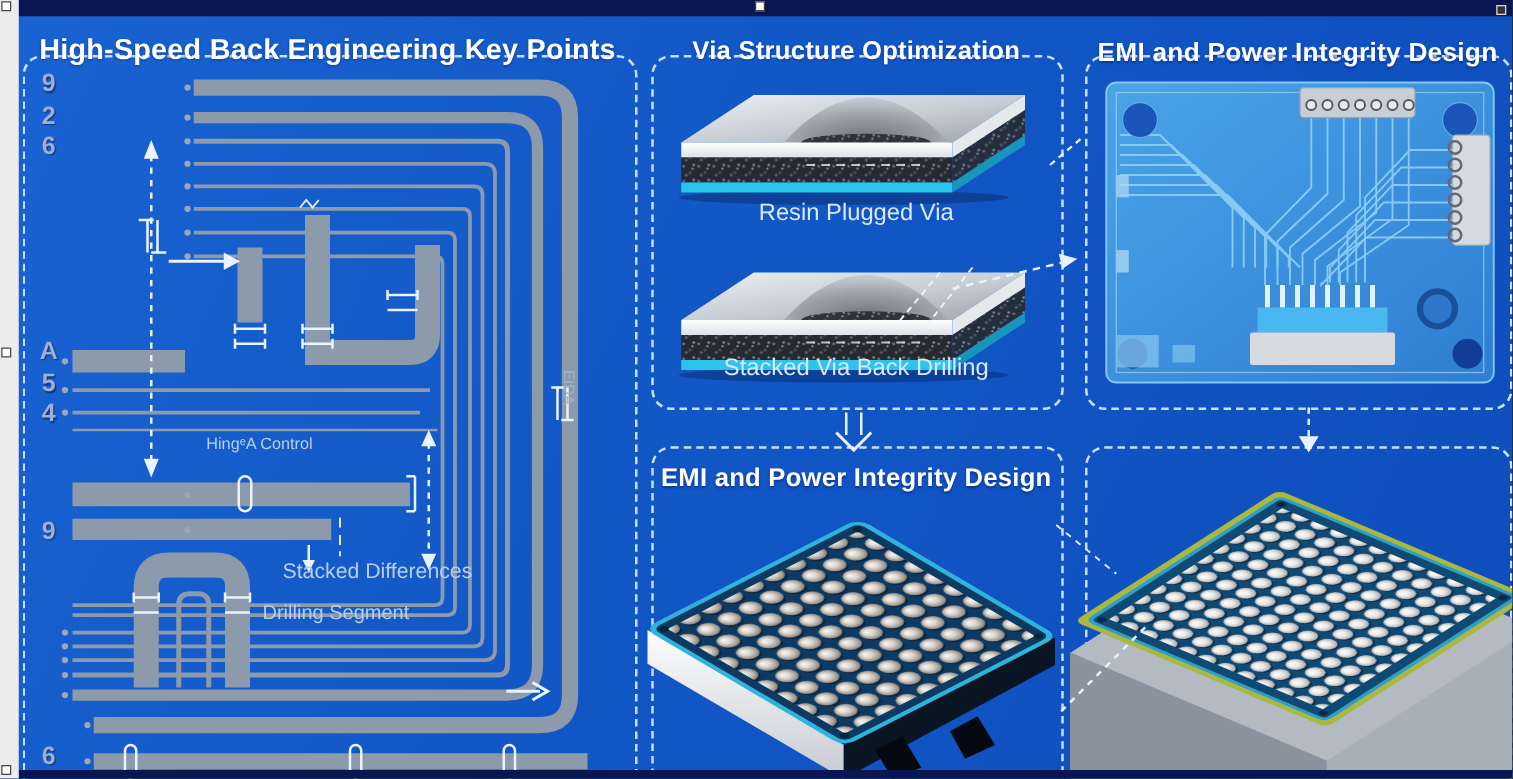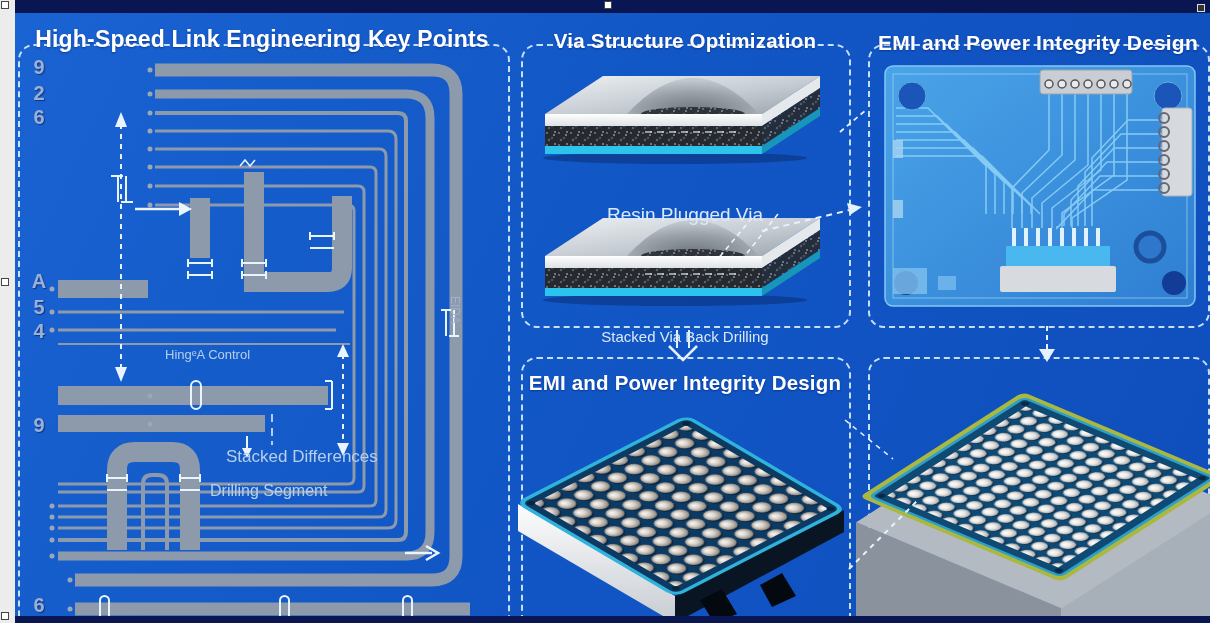--- a/index.html
+++ b/index.html
@@ -2,21 +2,21 @@
 <html><head>
 <meta charset="utf-8">
 <style>
   html,body{margin:0;padding:0;background:#222;}
   #stage{position:relative;width:1210px;height:623px;overflow:hidden;
          background:linear-gradient(115deg,#1a63d2 0%,#1257c6 45%,#0f4dbc 100%);
          font-family:"Liberation Sans",sans-serif;}
   .panel{position:absolute;border:2px dashed rgba(216,236,253,.92);border-radius:16px;}
   .ptitle{position:absolute;text-align:center;color:#fff;font-weight:700;
           text-shadow:0 1px 2px rgba(0,20,80,.45);letter-spacing:.2px;}
-  .caption{position:absolute;text-align:center;color:#d9e9f9;font-weight:400;margin-top:44px;}
+  .caption{position:absolute;text-align:center;color:#d9e9f9;font-weight:400;}
   .annot{position:absolute;color:#b6cfeb;font-weight:400;}
   .mlabel{position:absolute;left:26px;width:26px;text-align:center;color:#9cb0d4;
           font-weight:700;font-size:20px;text-shadow:1px 1px 1px rgba(0,10,50,.5);}
   .bar{position:absolute;background:#0a1652;}
   .strip{position:absolute;left:0;top:0;width:15px;height:623px;background:#ececec;}
   .handle{position:absolute;width:8px;height:8px;background:#fff;border:1px solid #444;box-sizing:border-box;}
   svg{position:absolute;left:0;top:0;}
   .z1{z-index:1}.z2{z-index:2}.z3{z-index:3}.z5{z-index:5}
 </style>
 </head>
@@ -288,27 +288,27 @@
       <path d="M840 132 L866 110" stroke-width="1.8" stroke-dasharray="5,4"></path>
       <path d="M677 330 V348 M689 330 V348" stroke-width="2"></path>
       <path d="M669 346 L683 360 L697 346" stroke-width="2.5"></path>
       <path d="M1047 326 V350" stroke-width="2" stroke-dasharray="5,4"></path>
       <polygon points="1047,362 1039,349 1055,349" fill="#e6f2fe" stroke="none"></polygon>
       <path d="M845 420 L893 459" stroke-width="1.5" stroke-dasharray="5,5"></path>
       <path d="M849 569 L917 501" stroke-width="2" stroke-dasharray="5,5"></path>
     </g>
   </svg>
 
-  <div class="ptitle z3" style="left:18px;top:26px;width:488px;font-size:23px">High-Speed Link Engineering Key Points</div>
+  <div class="ptitle z3" style="left:18px;top:26px;width:488px;font-size:23px">High-Speed Back Engineering Key Points</div>
   <div class="ptitle z3" style="left:523px;top:29px;width:324px;font-size:20.5px">Via Structure Optimization</div>
   <div class="ptitle z3" style="left:870px;top:31px;width:336px;font-size:21px">EMI and Power Integrity Design</div>
   <div class="ptitle z3" style="left:523px;top:371px;width:324px;font-size:20.5px">EMI and Power Integrity Design</div>
 
   <div class="caption z3" style="left:545px;top:160px;width:280px;font-size:19px">Resin Plugged Via</div>
-  <div class="caption z3" style="left:565px;top:284px;width:240px;font-size:15px;line-height:1.2">Stacked Via Back Drilling</div>
+  <div class="caption z3" style="left:565px;top:284px;width:240px;font-size:19px;line-height:1.2">Stacked Via Back Drilling</div>
 
   <div class="annot z3" style="left:165px;top:347px;font-size:13px">HingᵉA Control</div>
   <div class="annot z3" style="left:226px;top:447px;font-size:17px">Stacked Differences</div>
   <div class="annot z3" style="left:210px;top:482px;font-size:16px">Drilling Segment</div>
   <div class="annot z3" style="left:462px;top:296px;font-size:12px;color:#9fb2d2;transform:rotate(90deg);transform-origin:left top">EIDA</div>
 
   <span class="mlabel z3" style="top:56px">9</span>
   <span class="mlabel z3" style="top:82px">2</span>
   <span class="mlabel z3" style="top:106px">6</span>
   <span class="mlabel z3" style="top:270px">A</span>

